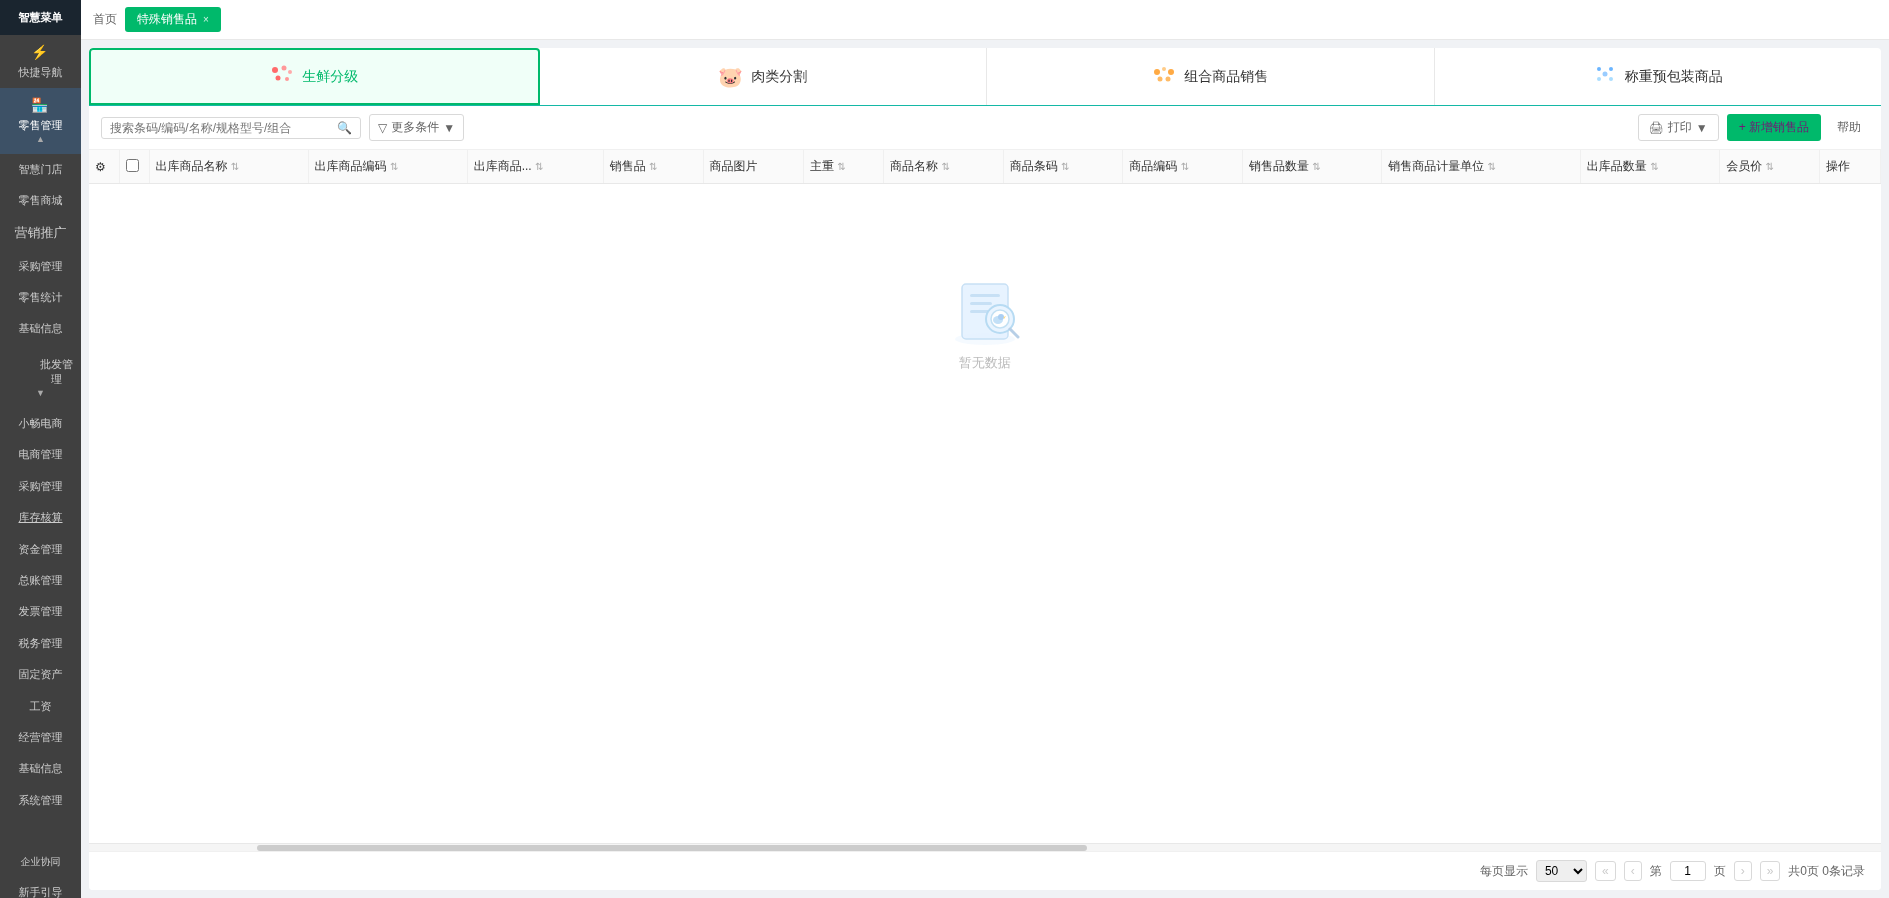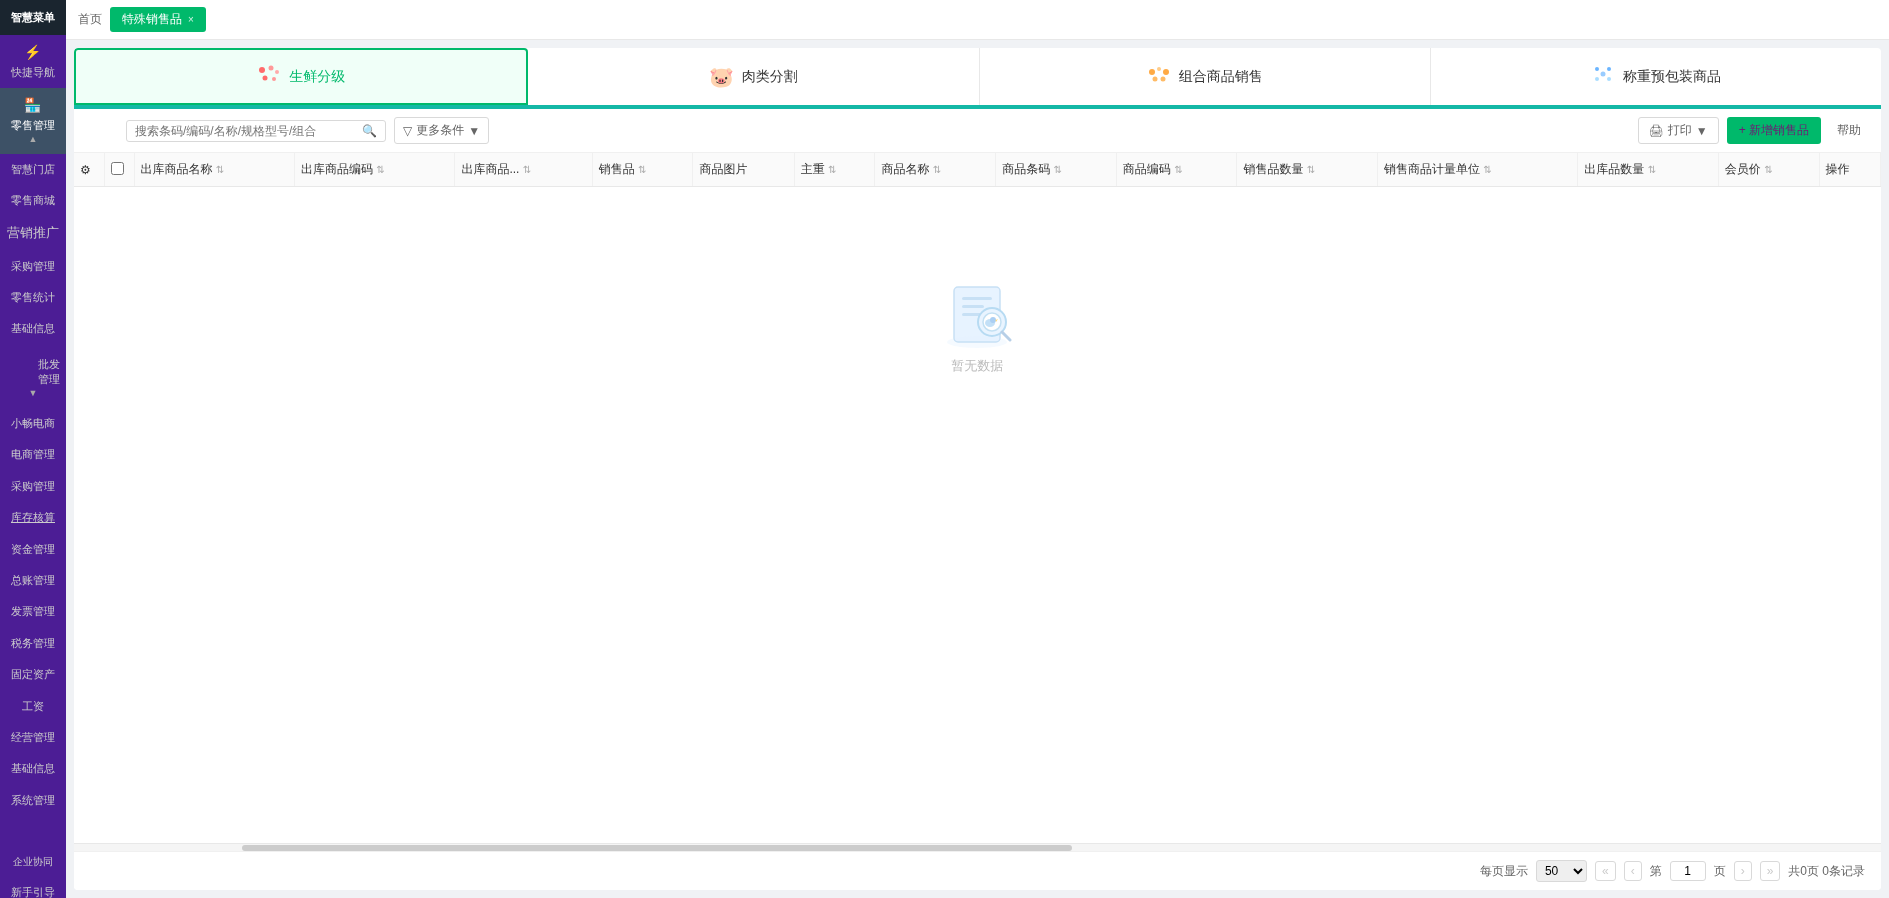--- a/index.html
+++ b/index.html
@@ -1,21 +1,21 @@
 <!DOCTYPE html>
 <html><head>
   <meta charset="utf-8">
   <style>
     * { box-sizing: border-box; margin: 0; padding: 0; }
     body { font-family: "Microsoft YaHei", Arial, sans-serif; font-size: 12px; background: #f0f2f5; display: flex; height: 898px; overflow: hidden; }
 
     
     .sidebar {
-      width: 66px;
-      background: #4c1d95;
+      width: 81px;
+      background: #404040;
       color: #ccc;
       display: flex;
       flex-direction: column;
       height: 100%;
       flex-shrink: 0;
     }
     .sidebar-logo {
       background: #1a252f;
       color: #fff;
       text-align: center;
@@ -101,21 +101,21 @@
       margin: 8px;
       border-radius: 4px;
       display: flex;
       flex-direction: column;
       overflow: hidden;
     }
 
     
     .category-tabs {
       display: flex;
-      border-bottom: 4px solid #14b8a6;
+      border-bottom: 1px solid #14b8a6;
       flex-shrink: 0;
     }
     .cat-tab {
       flex: 1;
       display: flex;
       align-items: center;
       justify-content: center;
       gap: 8px;
       padding: 14px 10px;
       cursor: pointer;
@@ -145,21 +145,20 @@
     .toolbar-left { display: flex; align-items: center; gap: 8px; }
     .toolbar-right { display: flex; align-items: center; gap: 8px; }
     .search-input-wrap {
       display: flex;
       align-items: center;
       border: 1px solid #d9d9d9;
       border-radius: 3px;
       padding: 3px 8px;
       gap: 4px;
       width: 260px;
-      margin-left: 40px;
     }
     .search-input-wrap input {
       border: none;
       outline: none;
       font-size: 12px;
       color: #333;
       width: 100%;
       background: transparent;
     }
     .search-icon { color: #999; font-size: 12px; }

